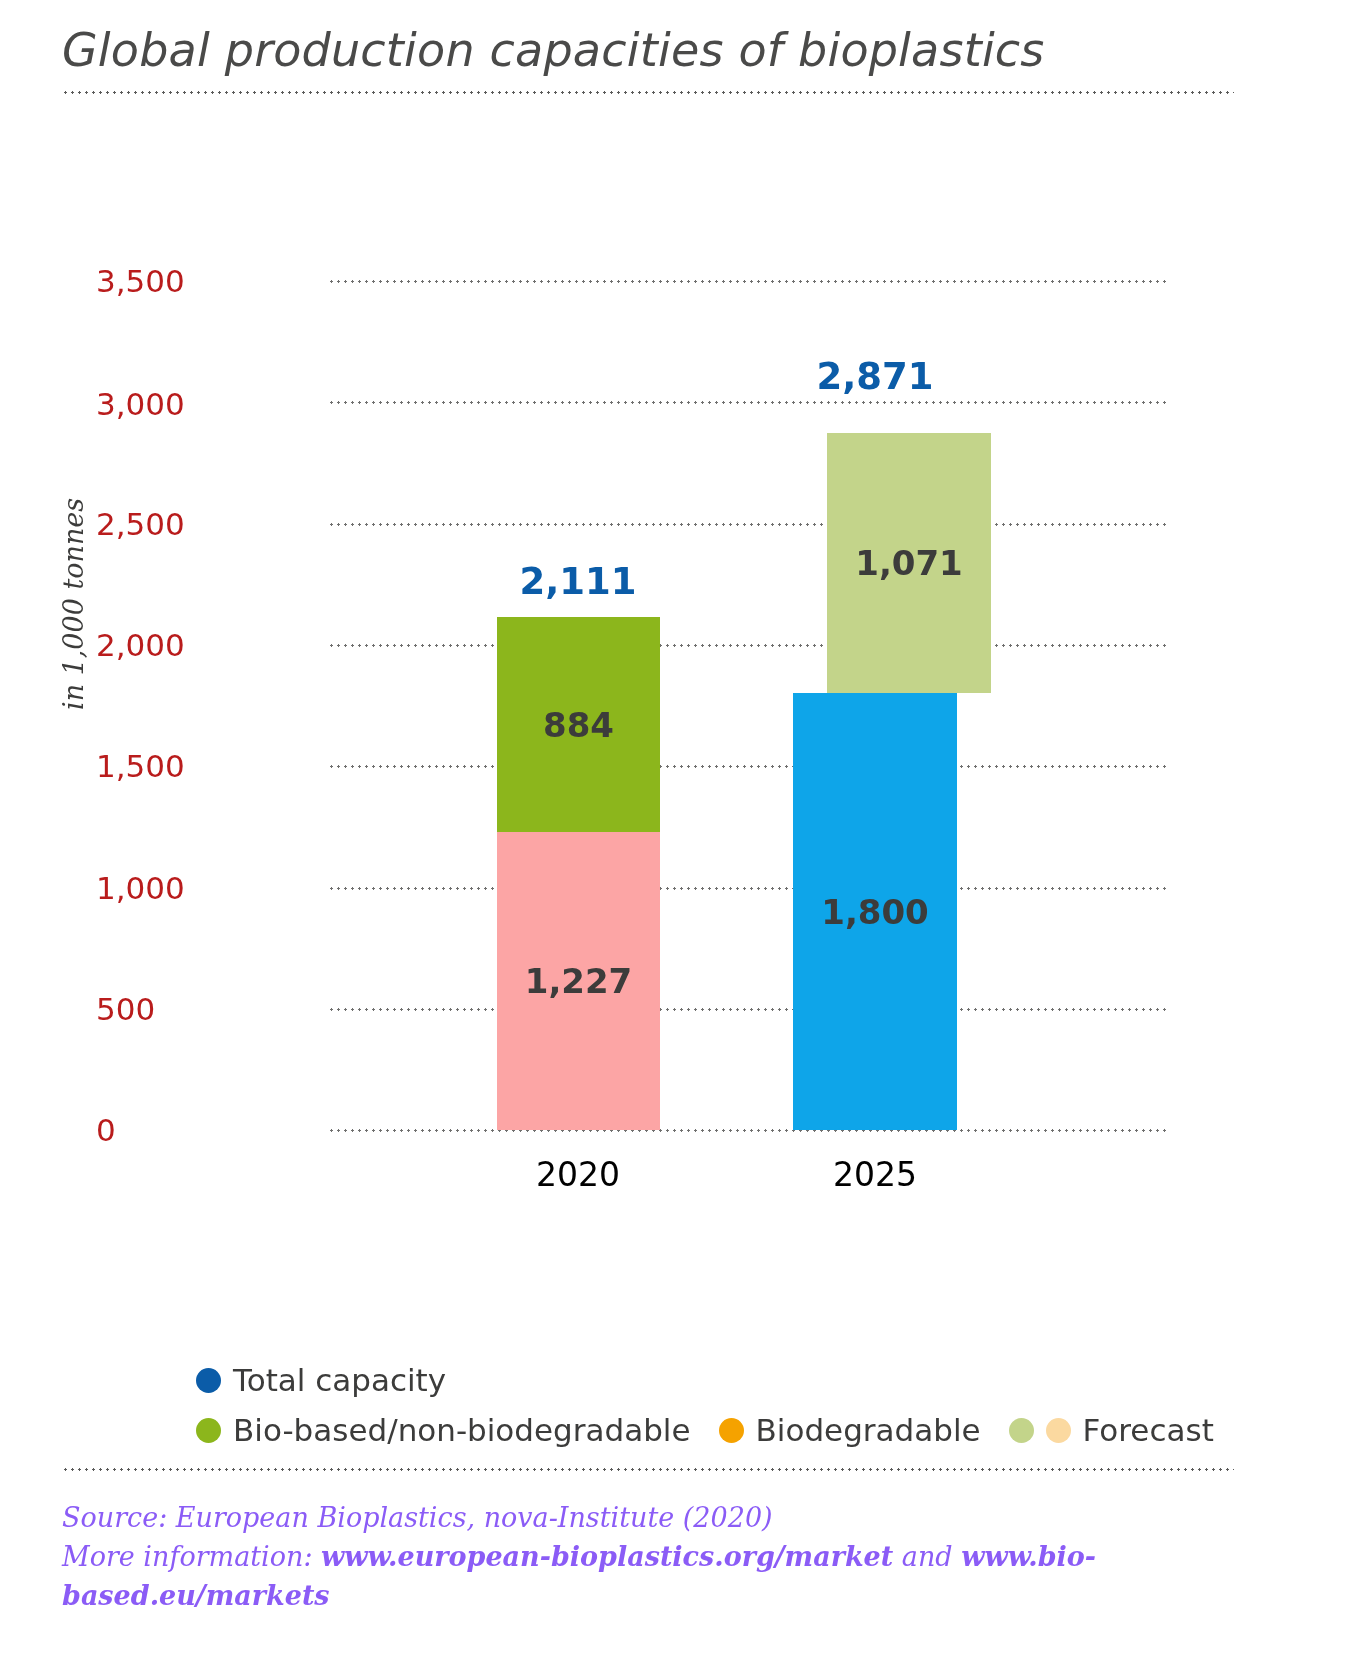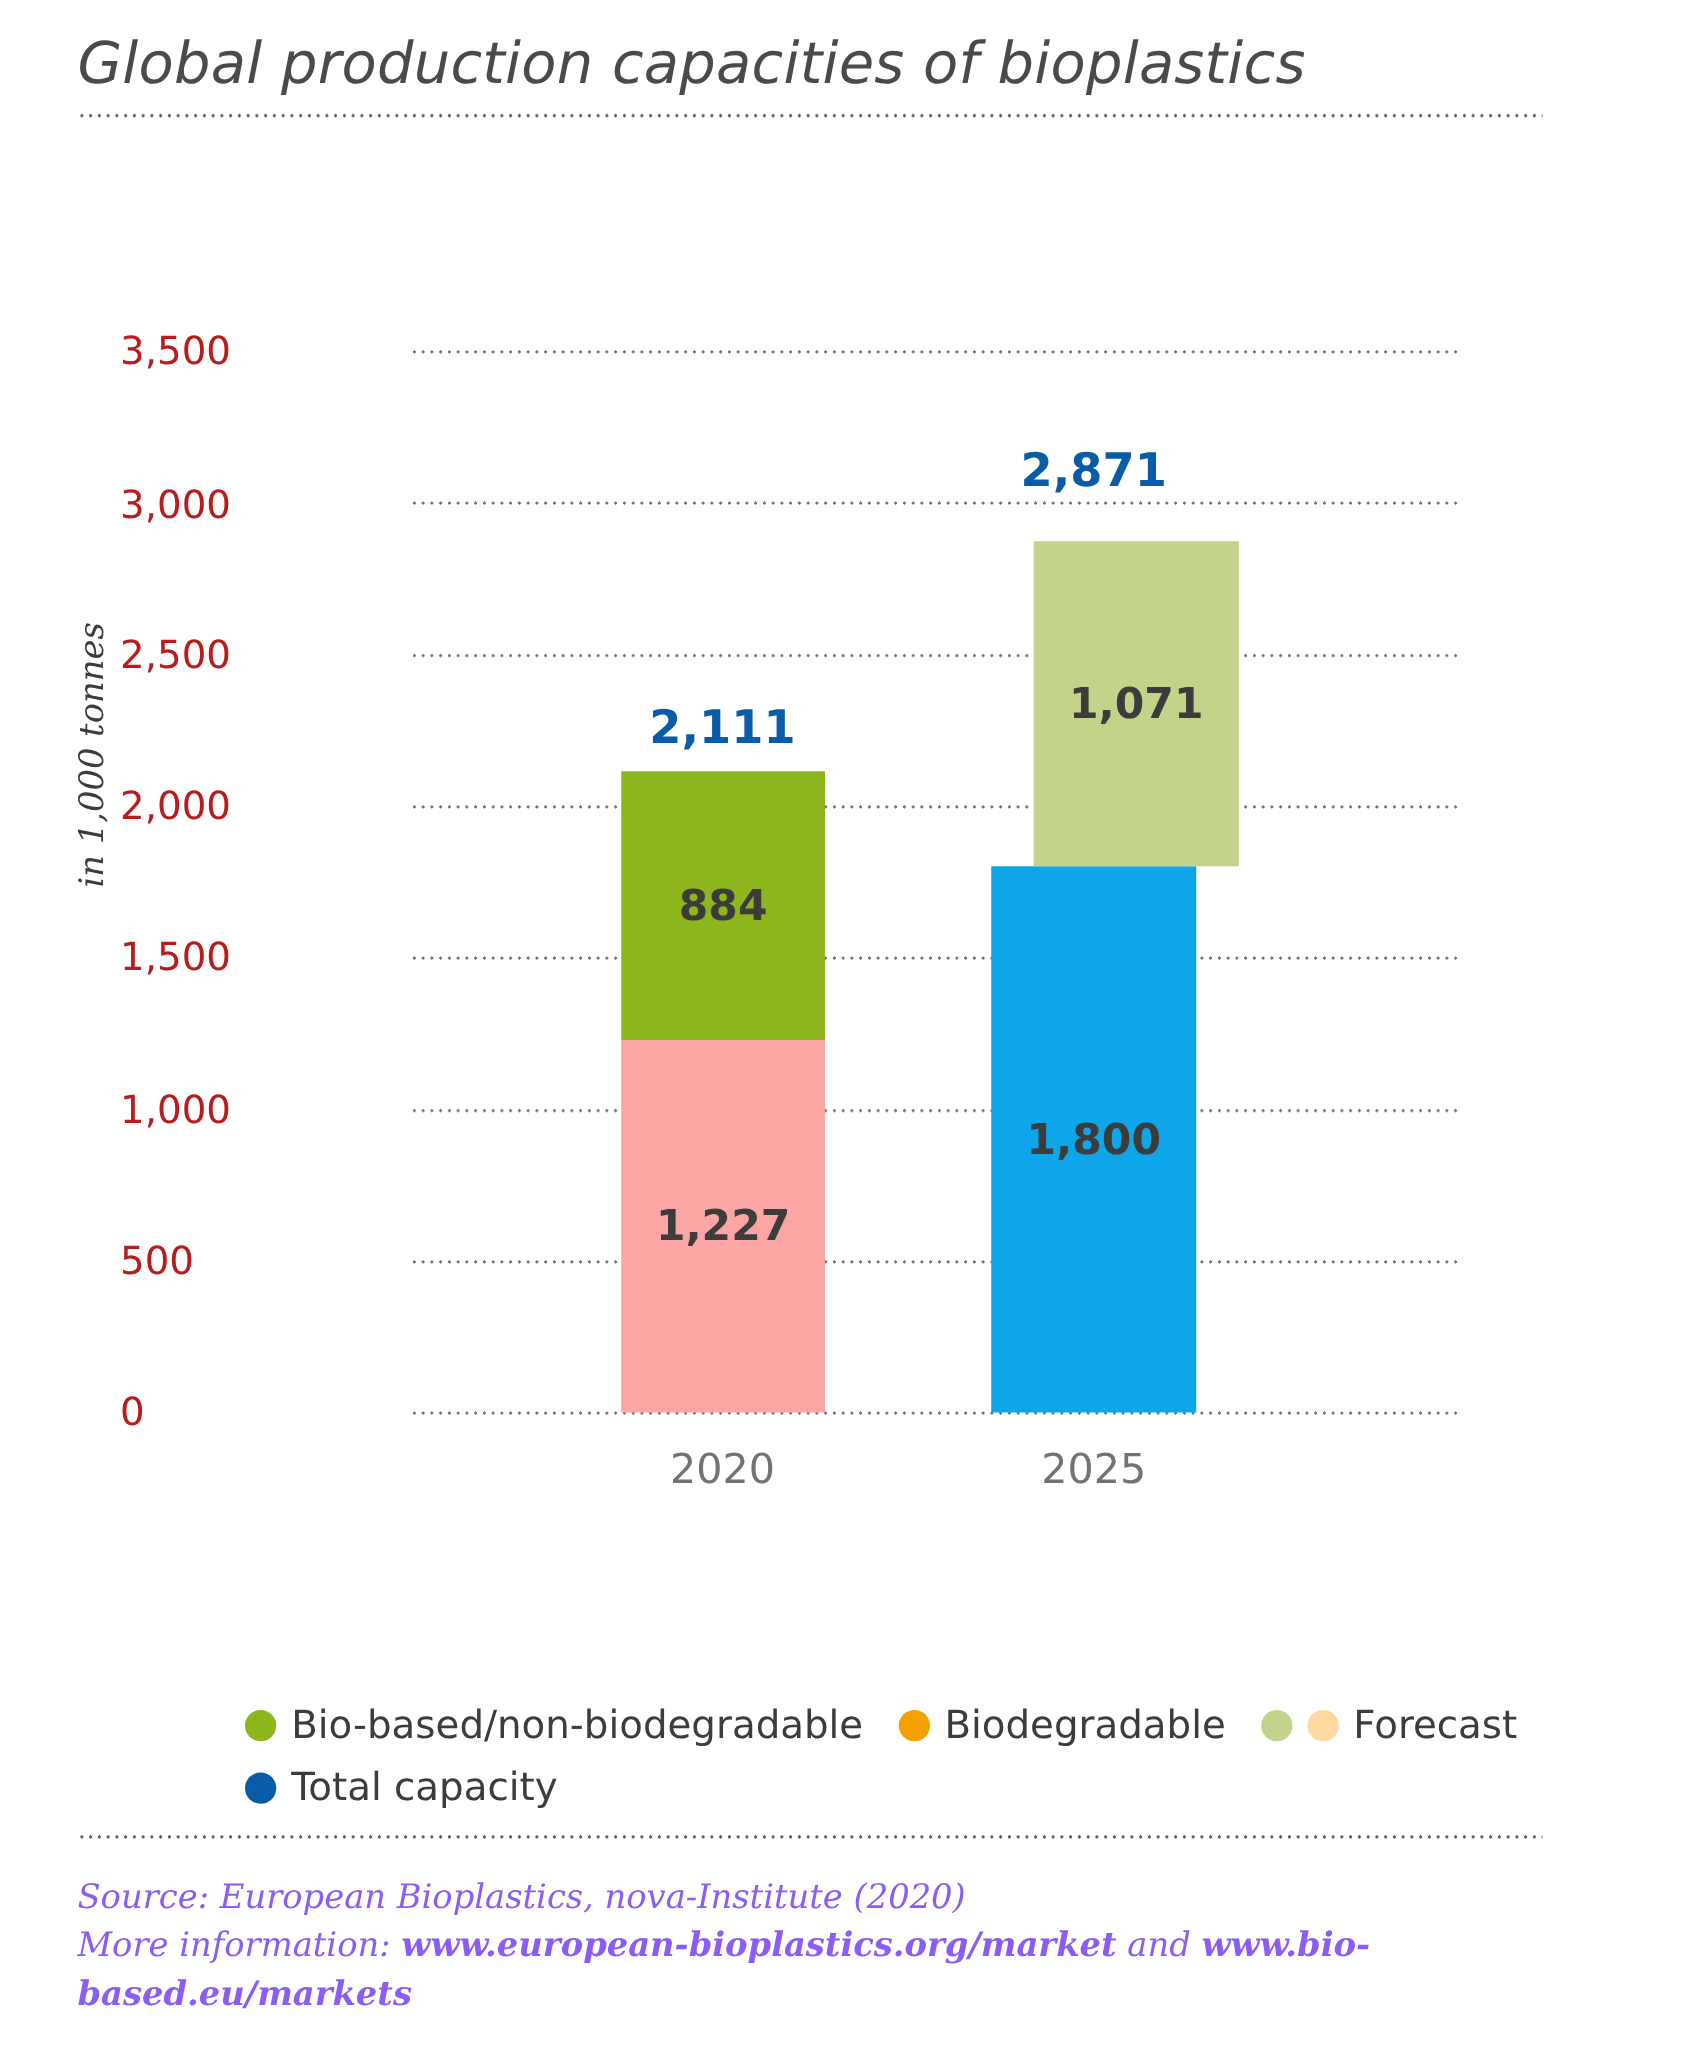--- a/index.html
+++ b/index.html
@@ -121,21 +121,21 @@
     font-weight: 700;
     font-size: 37px;
     color: #0b5ca8;
   }
   .x-label {
     position: absolute;
     width: 260px;
     text-align: center;
     font-family: "DejaVu Sans", sans-serif;
     font-size: 33px;
-    color: #737373;
+    color: #000000;
   }
 
   
   .legend {
     position: absolute;
     left: 196px;
     top: 1355px;
     width: 1100px;
   }
   .legend-row {
@@ -238,45 +238,45 @@
       <span class="seg-label">1,071</span>
     </div>
   </div>
   <div class="total-label" style="left:745px; top:100px;">2,871</div>
   <div class="x-label" style="left:745px; top:900px;">2025</div>
 
 </div>
 
 <div class="legend">
   <div class="legend-row">
+    <div class="legend-item">
+      <span class="legend-dot" style="background:#0b5ca8;"></span>
+      <span class="legend-text">Total capacity</span>
+    </div>
+  </div>
+
+  <div class="legend-row">
 
     <div class="legend-item">
       <span class="legend-dot" style="background:#8cb61c;"></span>
       <span class="legend-text">Bio-based/non-biodegradable</span>
     </div>
 
     <div class="legend-item">
       <span class="legend-dot" style="background:#f5a200;"></span>
       <span class="legend-text">Biodegradable</span>
     </div>
 
     <div class="legend-item">
       <span class="legend-dot" style="background:#c3d48a; margin-right:16px;"></span>
       <span class="legend-dot extra" style="background:#fbd9a0;"></span>
       <span class="legend-text">Forecast</span>
     </div>
 
   </div>
-
-  <div class="legend-row">
-    <div class="legend-item">
-      <span class="legend-dot" style="background:#0b5ca8;"></span>
-      <span class="legend-text">Total capacity</span>
-    </div>
-  </div>
 </div>
 
 <div class="footer-rule"></div>
 
 <div class="source">
   <div>
     <span>Source: </span><span>European Bioplastics, nova-Institute (2020)</span>
   </div>
   <div>
     <span>More information: </span><b>www.european-bioplastics.org/market</b><span> and </span><b>www.bio-based.eu/markets</b>

